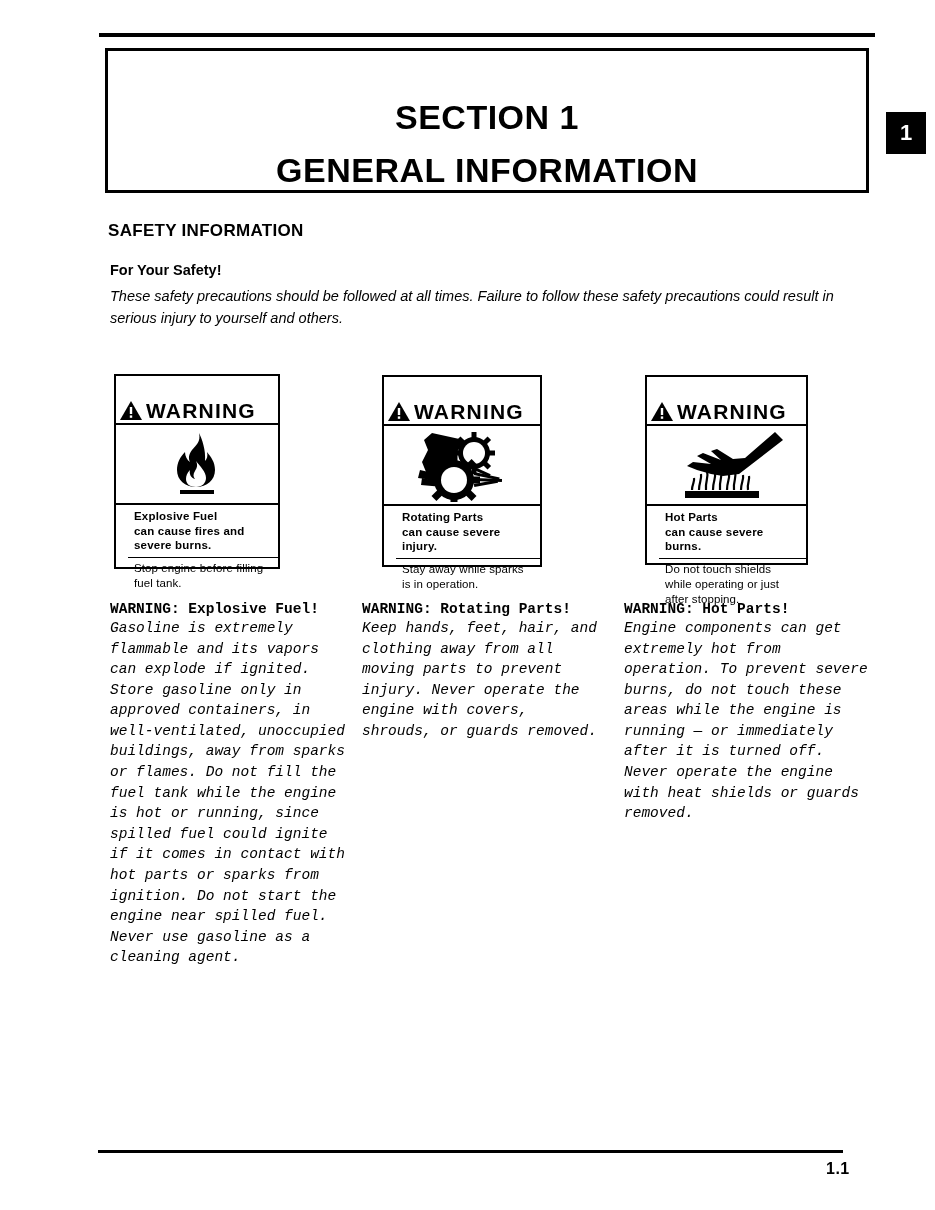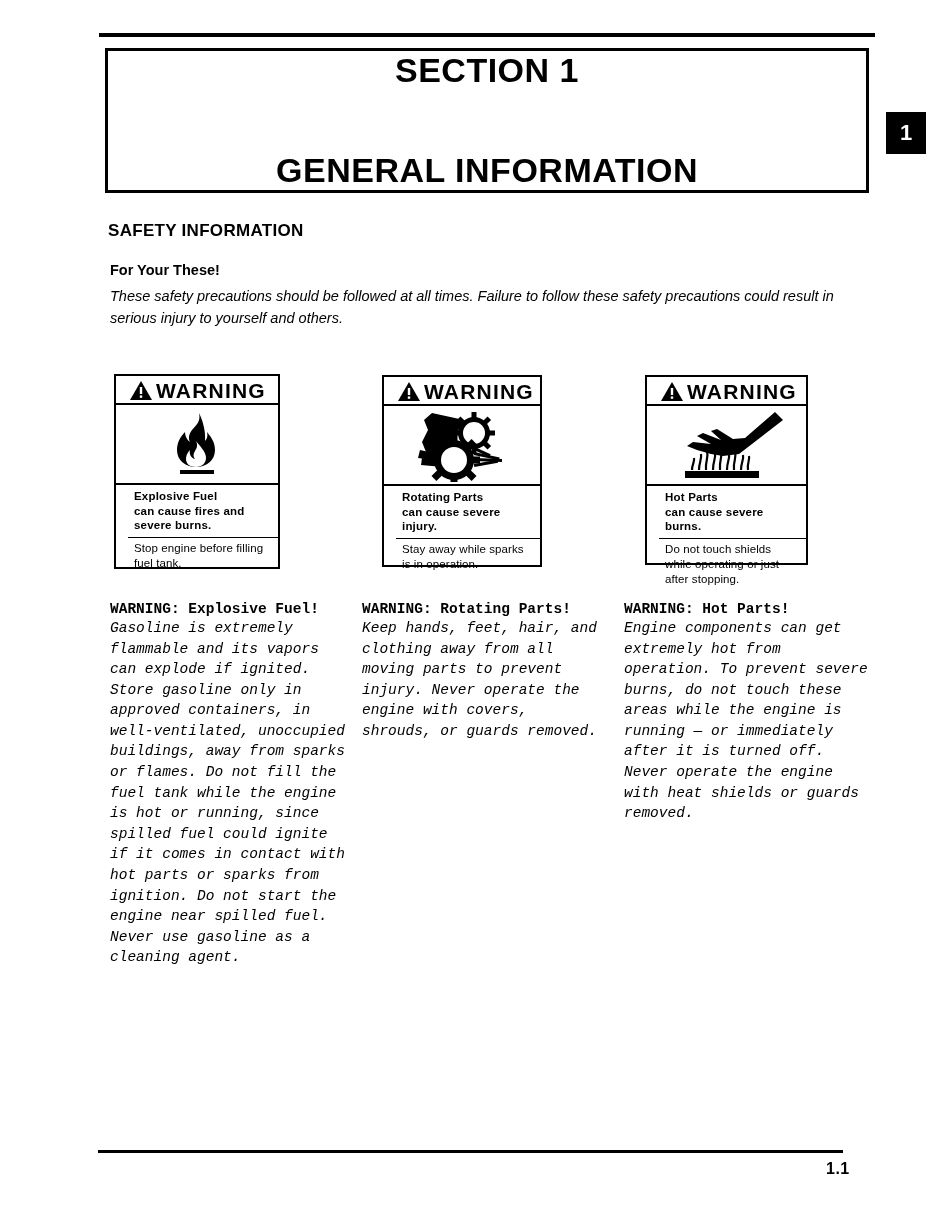--- a/index.html
+++ b/index.html
@@ -31,21 +31,21 @@
     position: absolute;
     left: 105px;
     top: 48px;
     width: 764px;
     height: 145px;
     border: 3px solid #000;
     box-sizing: border-box;
     display: flex;
     flex-direction: column;
     align-items: center;
-    justify-content: space-between;
+    justify-content: flex-end;
   }
   .header-line1 {
     font-size: 34px;
     font-weight: bold;
     letter-spacing: 0.5px;
     margin-bottom: 14px;
   }
   .header-line2 {
     font-size: 34px;
     font-weight: bold;
@@ -107,26 +107,27 @@
     border: 2px solid #000;
     box-sizing: border-box;
     background: #fff;
   }
   .wlabel-1 { left: 114px; top: 0px;  width: 166px; height: 195px; }
   .wlabel-2 { left: 382px; top: 1px;  width: 160px; height: 192px; }
   .wlabel-3 { left: 645px; top: 1px;  width: 163px; height: 190px; }
 
   .wl-head {
     border-bottom: 2px solid #000;
-    padding: 3px 4px 2px 13px;
+    padding: 3px 4px 2px 3px;
     display: flex;
     align-items: center;
     gap: 3px;
     height: 29px;
     box-sizing: border-box;
+    margin-top: 20px;
   }
   .wl-head-text {
     font-size: 21px;
     font-weight: bold;
     letter-spacing: 1.2px;
     line-height: 1;
   }
   .tri-icon { display:block; }
 
   .wl-pict {
@@ -205,21 +206,21 @@
 <div class="header-box">
   <div class="header-line1">SECTION 1</div>
   <div class="header-line2">GENERAL INFORMATION</div>
 </div>
 
 <div class="section-tab">
   <span>1</span>
 </div>
 
 <div class="safety-heading">SAFETY INFORMATION</div>
-<div class="sub-heading">For Your These!</div>
+<div class="sub-heading">For Your Safety!</div>
 <div class="intro-para">These safety precautions should be followed at all times. Failure to follow these safety precautions could result in serious injury to yourself and others.</div>
 
 <div class="labels-row">
 
   <div class="wlabel wlabel-1">
     <div class="wl-head">
       <svg class="tri-icon" width="24" height="21" viewBox="0 0 24 21">
         <polygon points="12,1 23,20 1,20" fill="#000"></polygon>
         <rect x="10.8" y="7" width="2.4" height="7" fill="#fff"></rect>
         <rect x="10.8" y="15.4" width="2.4" height="2.4" fill="#fff"></rect>

